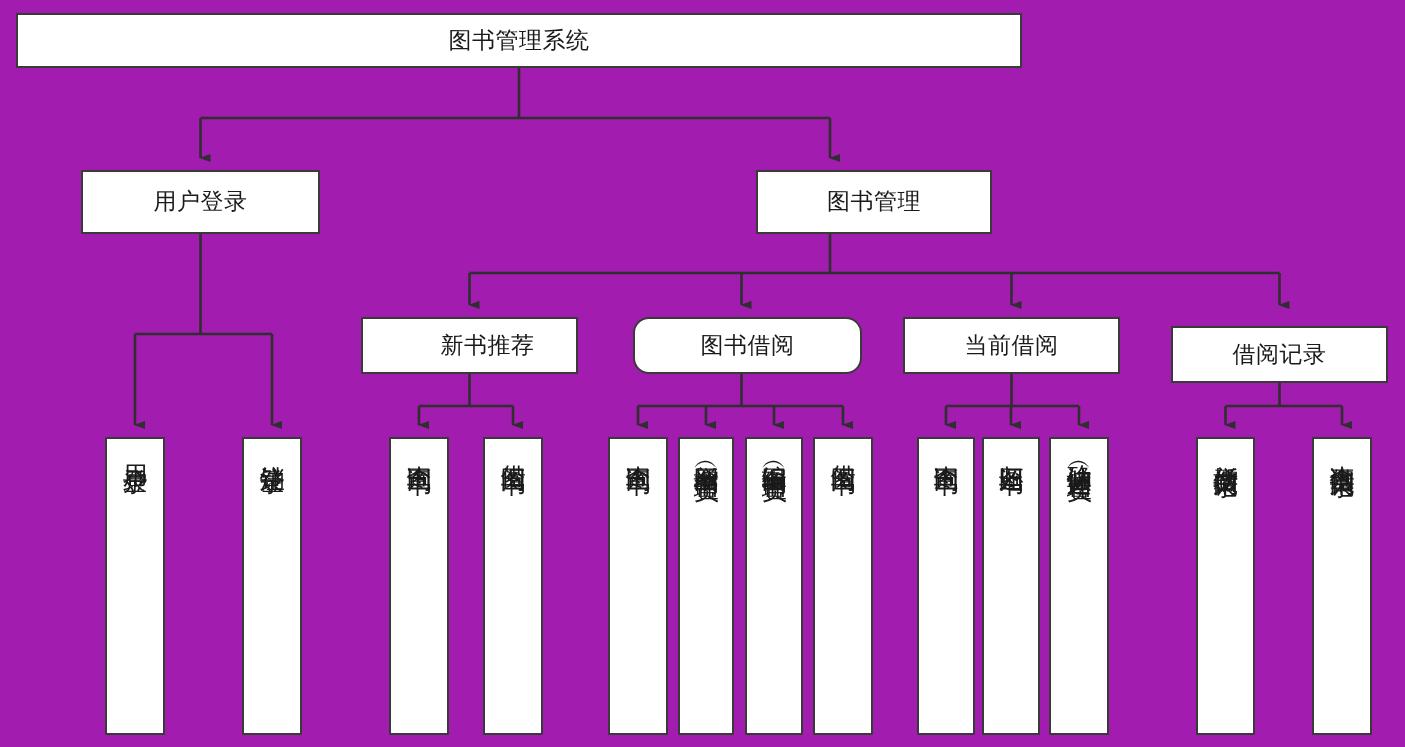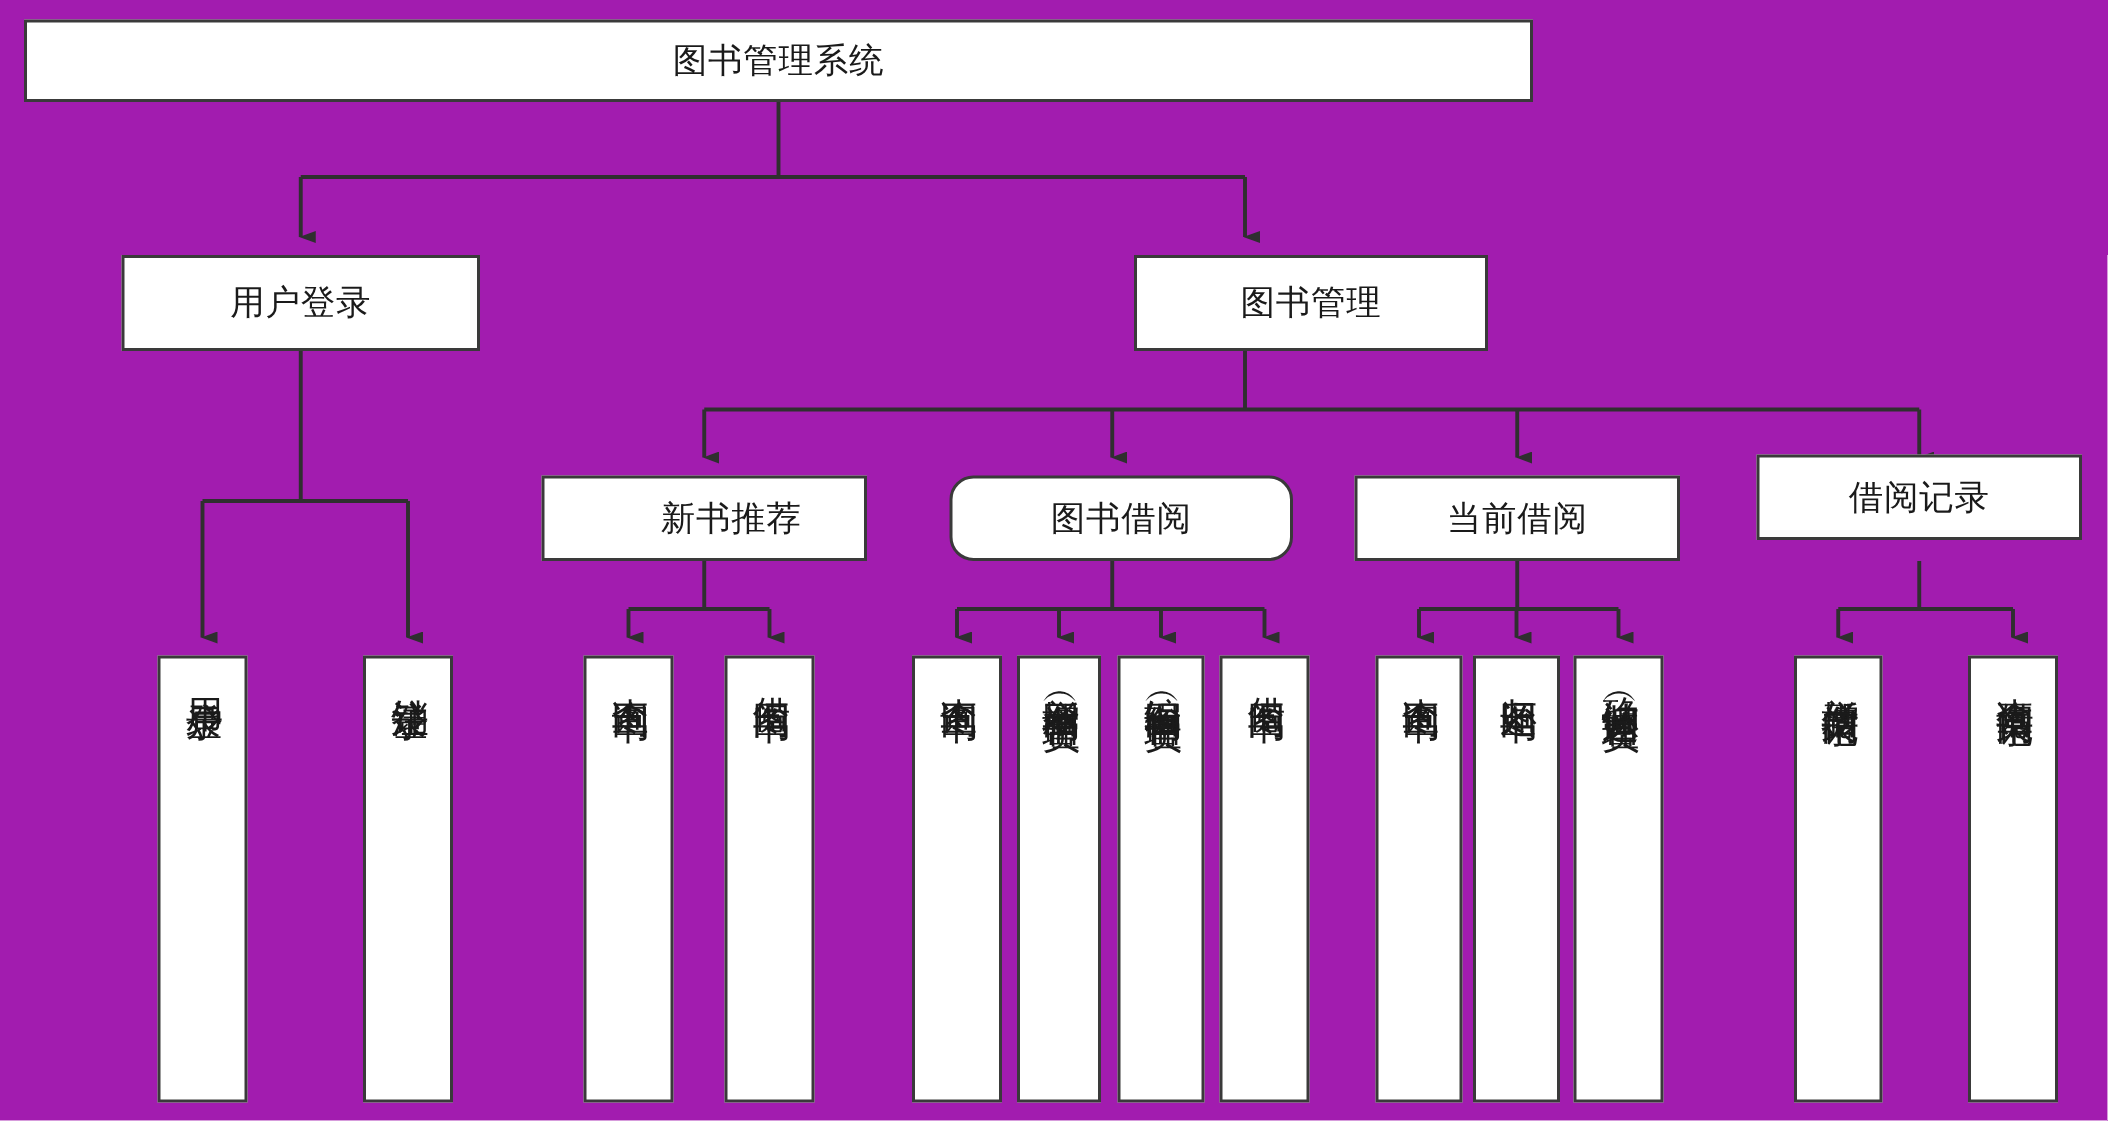--- a/index.html
+++ b/index.html
@@ -138,21 +138,21 @@
       </div>
       <div class="node horizontal" style="left: 361px; top: 317px; width: 217px; height: 57px; padding-left: 36px;">
         <span class="label">新书推荐</span>
       </div>
       <div class="node horizontal" style="left: 633px; top: 317px; width: 229px; height: 57px; border-radius: 16px;">
         <span class="label">图书借阅</span>
       </div>
       <div class="node horizontal" style="left: 903px; top: 317px; width: 217px; height: 57px;">
         <span class="label">当前借阅</span>
       </div>
-      <div class="node horizontal" style="left: 1171px; top: 303px; width: 217px; height: 57px;">
+      <div class="node horizontal" style="left: 1171px; top: 326px; width: 217px; height: 57px;">
         <span class="label">借阅记录</span>
       </div>
       <div class="node vertical" style="left: 105px; top: 437px; width: 60px; height: 298px;">
         <span class="label">用户登录</span>
       </div>
       <div class="node vertical" style="left: 242px; top: 437px; width: 60px; height: 298px;">
         <span class="label">注销登录</span>
       </div>
       <div class="node vertical" style="left: 389px; top: 437px; width: 60px; height: 298px;">
         <span class="label">查询图书</span>

